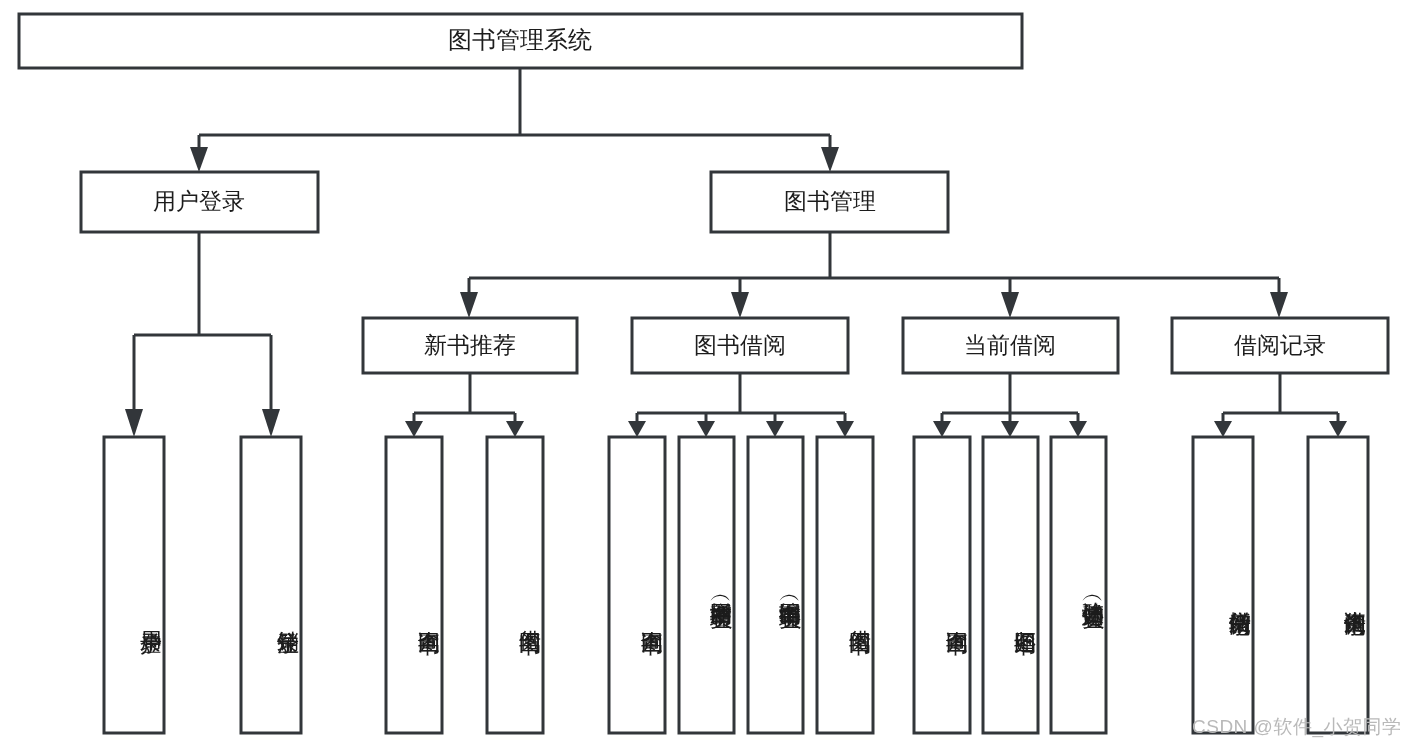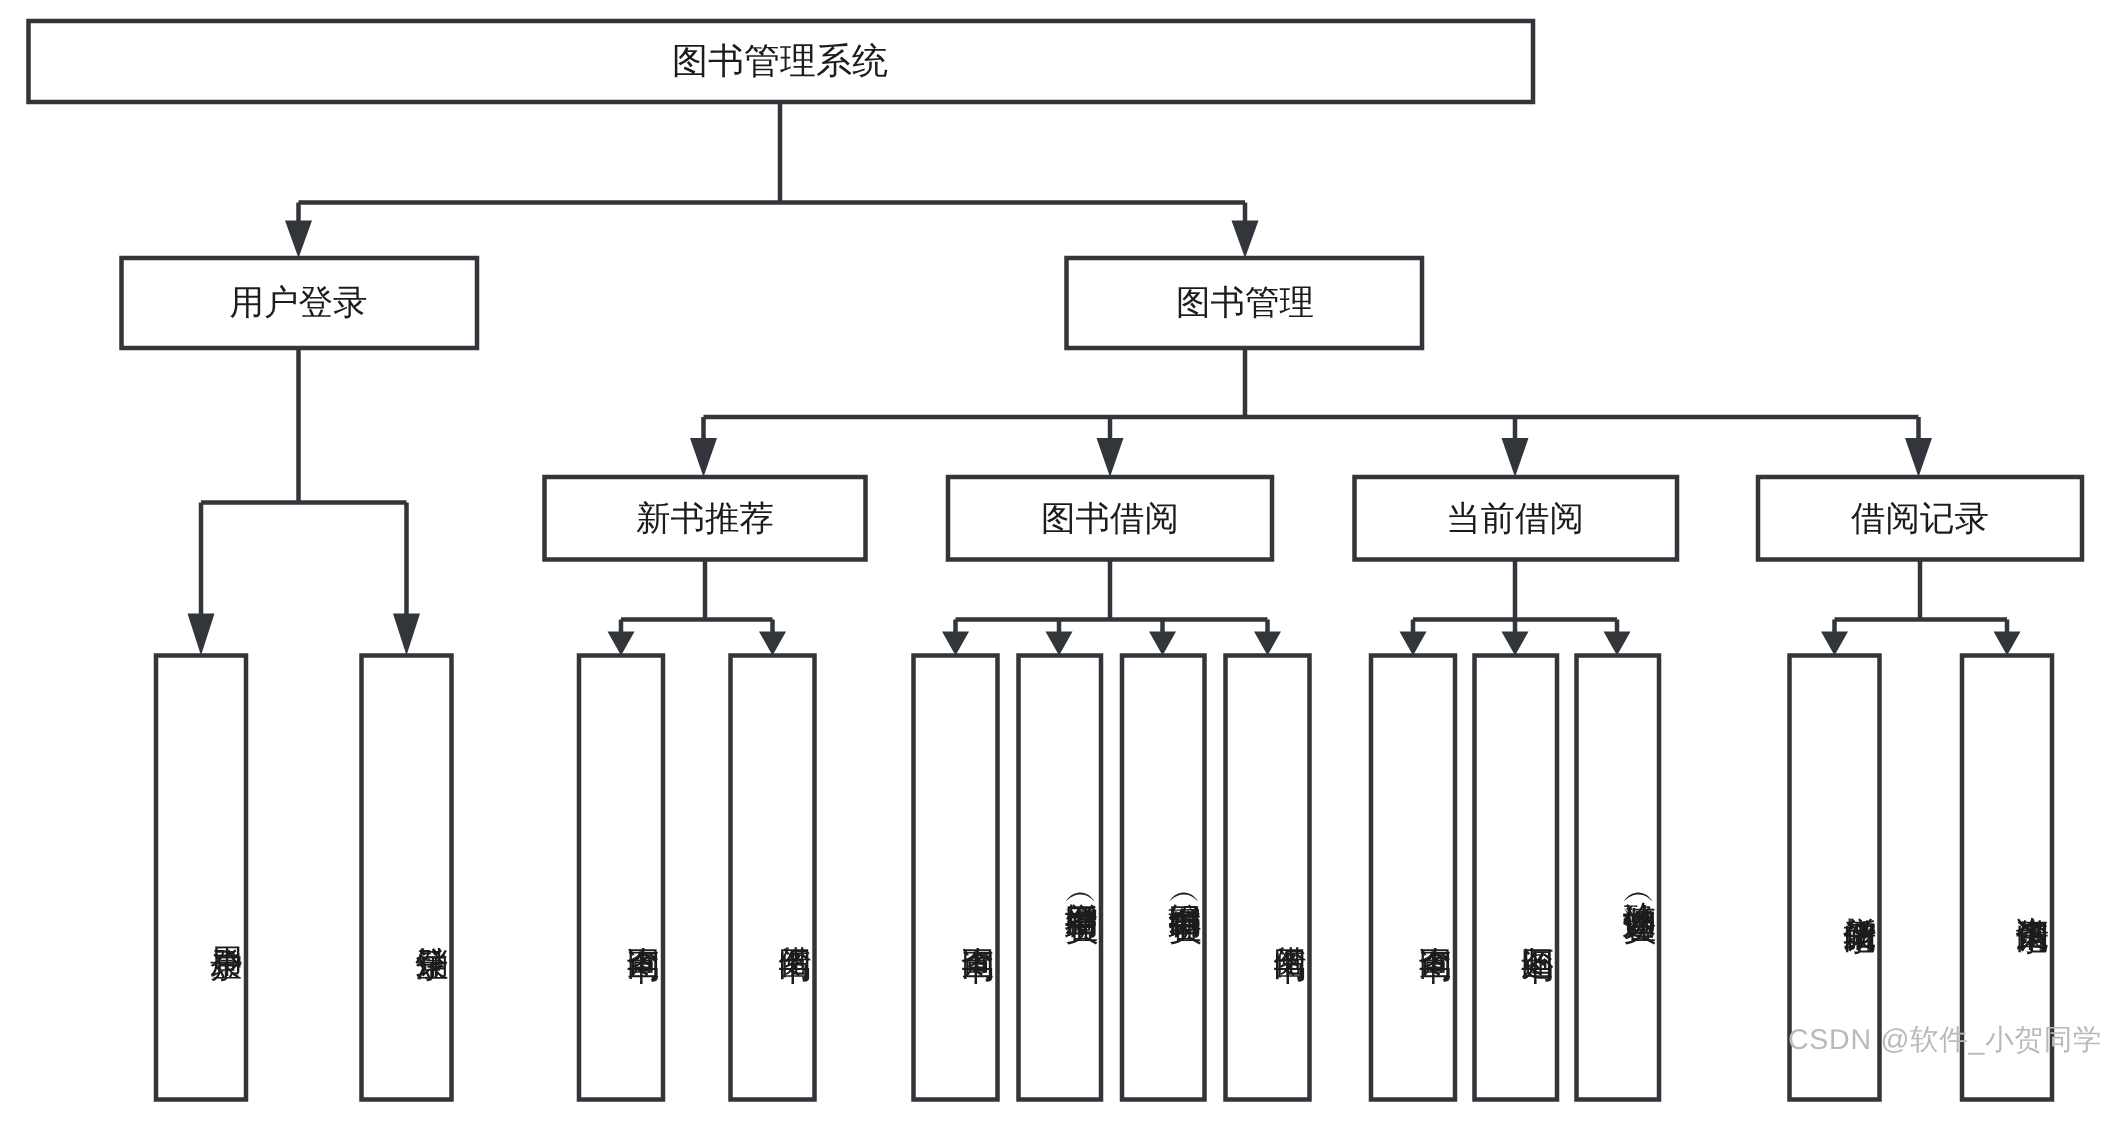--- a/index.html
+++ b/index.html
@@ -64,21 +64,21 @@
     white-space: nowrap;
     pointer-events: none;
     text-align: left;
   }
   .watermark {
     position: absolute;
     font-family: "Liberation Sans", "DejaVu Sans", sans-serif;
     font-size: 19px;
     color: #b9b9b9;
     left: 1192px;
-    top: 680px;
+    top: 714px;
     white-space: nowrap;
     letter-spacing: 0.5px;
   }
 </style>
 </head>
 <body>
 
 <div id="stage">
 
   <svg id="diagram-svg" viewBox="0 0 1405 747">

